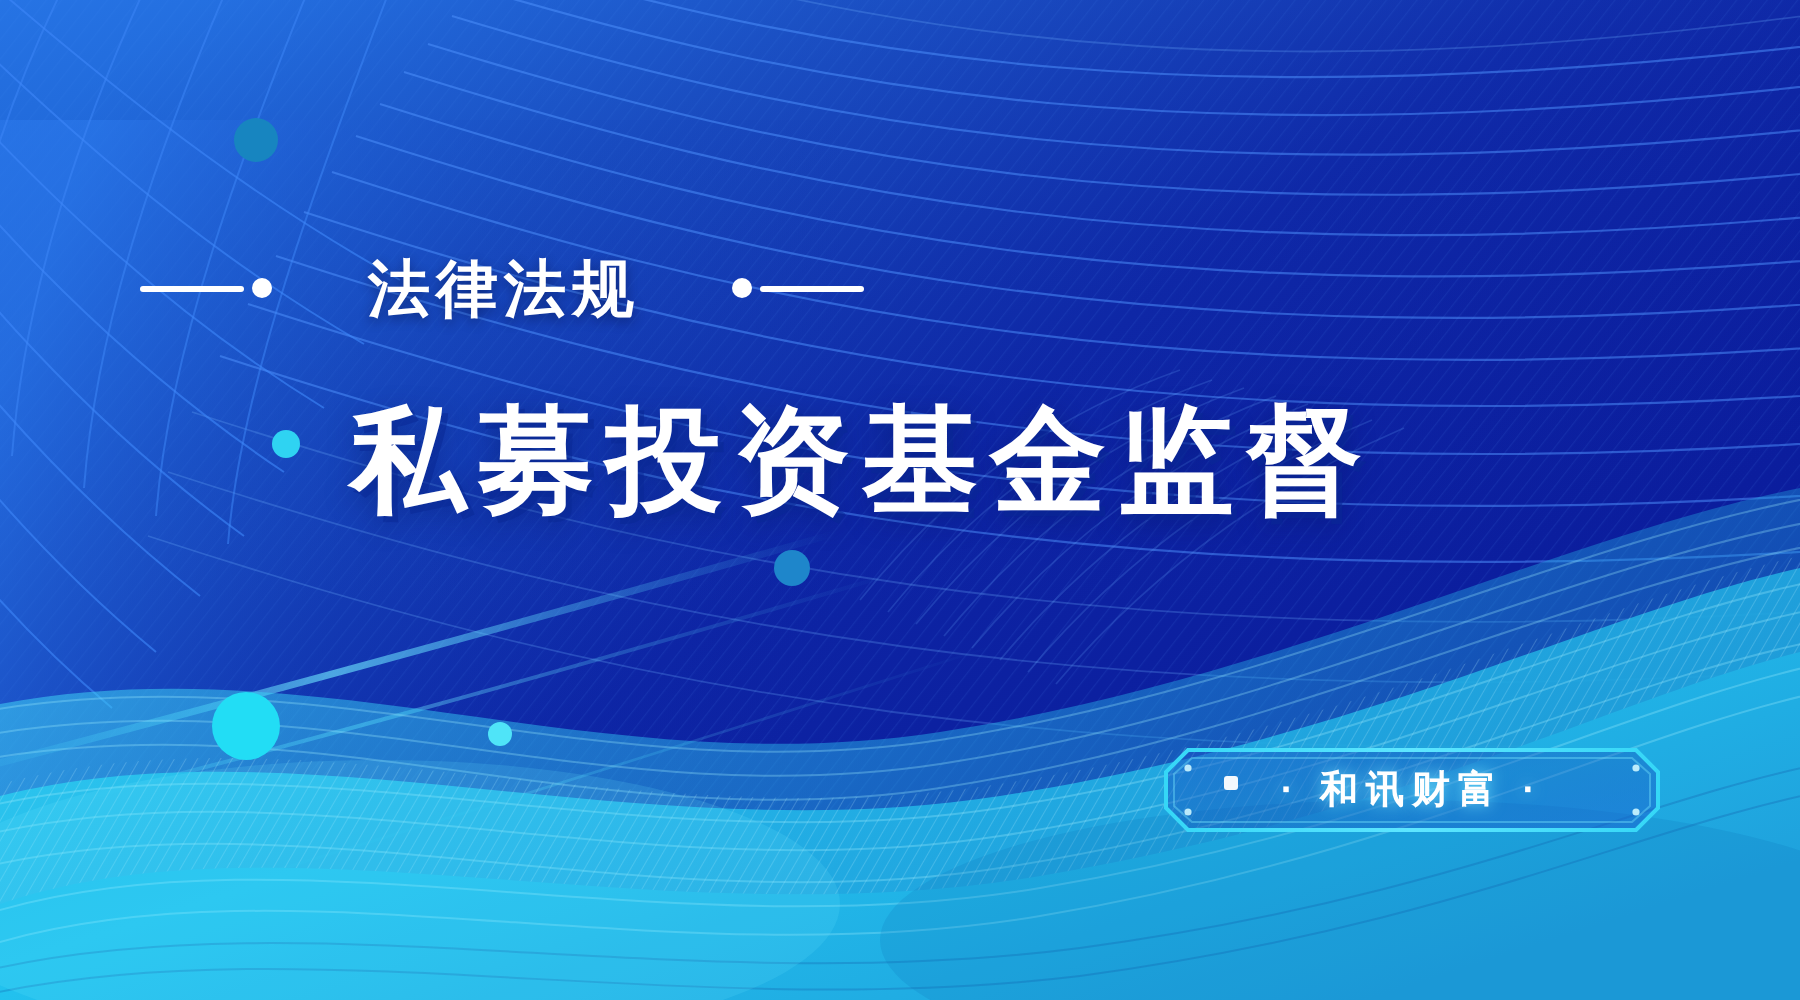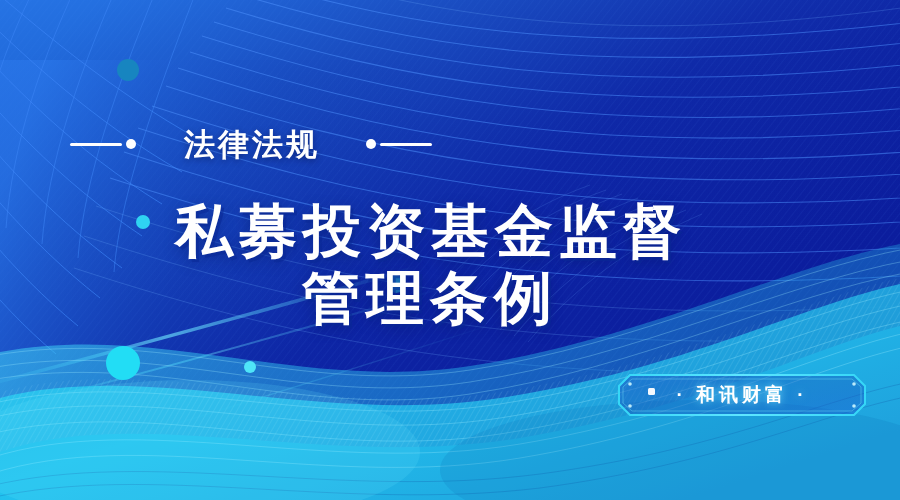--- a/index.html
+++ b/index.html
@@ -120,21 +120,21 @@
     text-shadow:
       3px 3px 0 rgba(10, 40, 150, 0.55),
       0 4px 14px rgba(5, 20, 90, 0.40);
   }
   .title-line.l1 { margin-left: 10px; }
   .title-line.l2 { margin-left: 8px; }
 
   
   .brand-badge {
     position: absolute;
-    left: 618px;
+    left: 582px;
     top: 374px;
     width: 248px;
     height: 56px;
   }
   .brand-badge .frame-svg {
     position: absolute;
     left: 0;
     top: 0;
     width: 248px;
     height: 42px;
@@ -355,21 +355,20 @@
     </span>
     <span class="subtitle-text">法律法规</span>
     <span class="deco-line-right">
       <span class="dot"></span>
       <span class="bar"></span>
     </span>
   </div>
 
   <div class="title-block">
     <div class="title-line l1">私募投资基金监督</div>
-    <div class="title-line l2">管理条例</div>
   </div>
 
   <div class="brand-badge">
     <svg class="frame-svg" viewBox="0 0 248 42" xmlns="http://www.w3.org/2000/svg">
       <defs>
         <linearGradient id="gBadgeFill" x1="0" y1="0" x2="1" y2="1">
           <stop offset="0%" stop-color="#1b58c9" stop-opacity="0.55"></stop>
           <stop offset="50%" stop-color="#1446b8" stop-opacity="0.35"></stop>
           <stop offset="100%" stop-color="#1b63d6" stop-opacity="0.50"></stop>
         </linearGradient>

